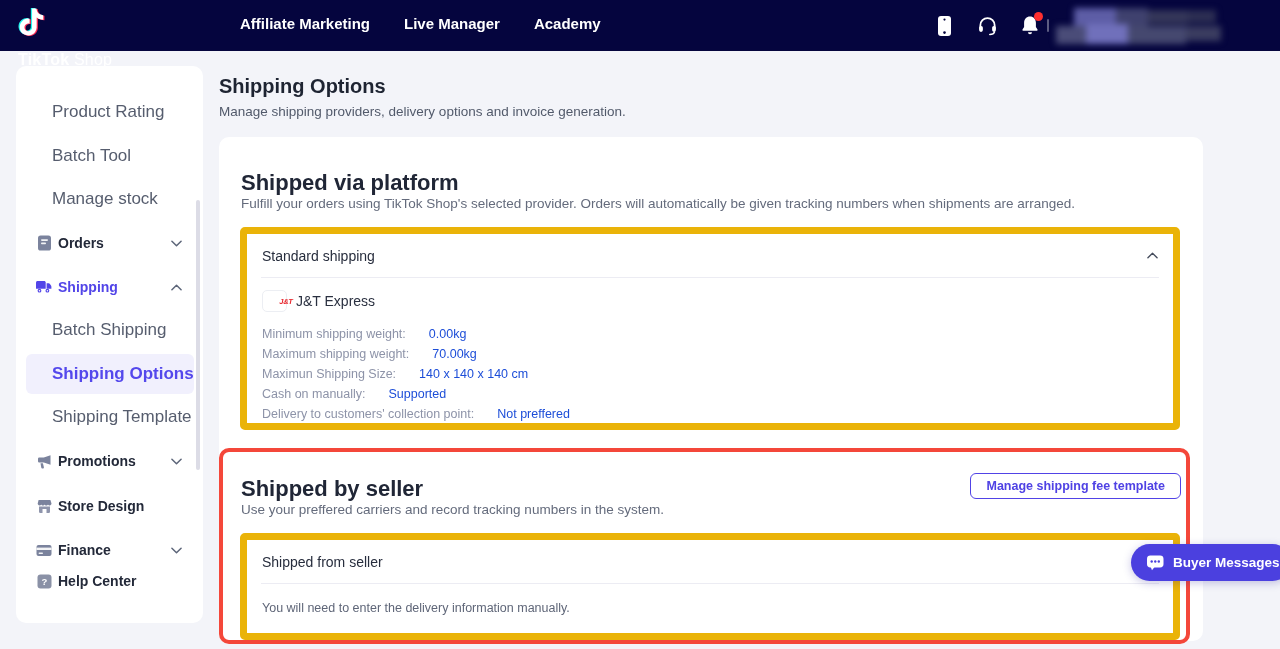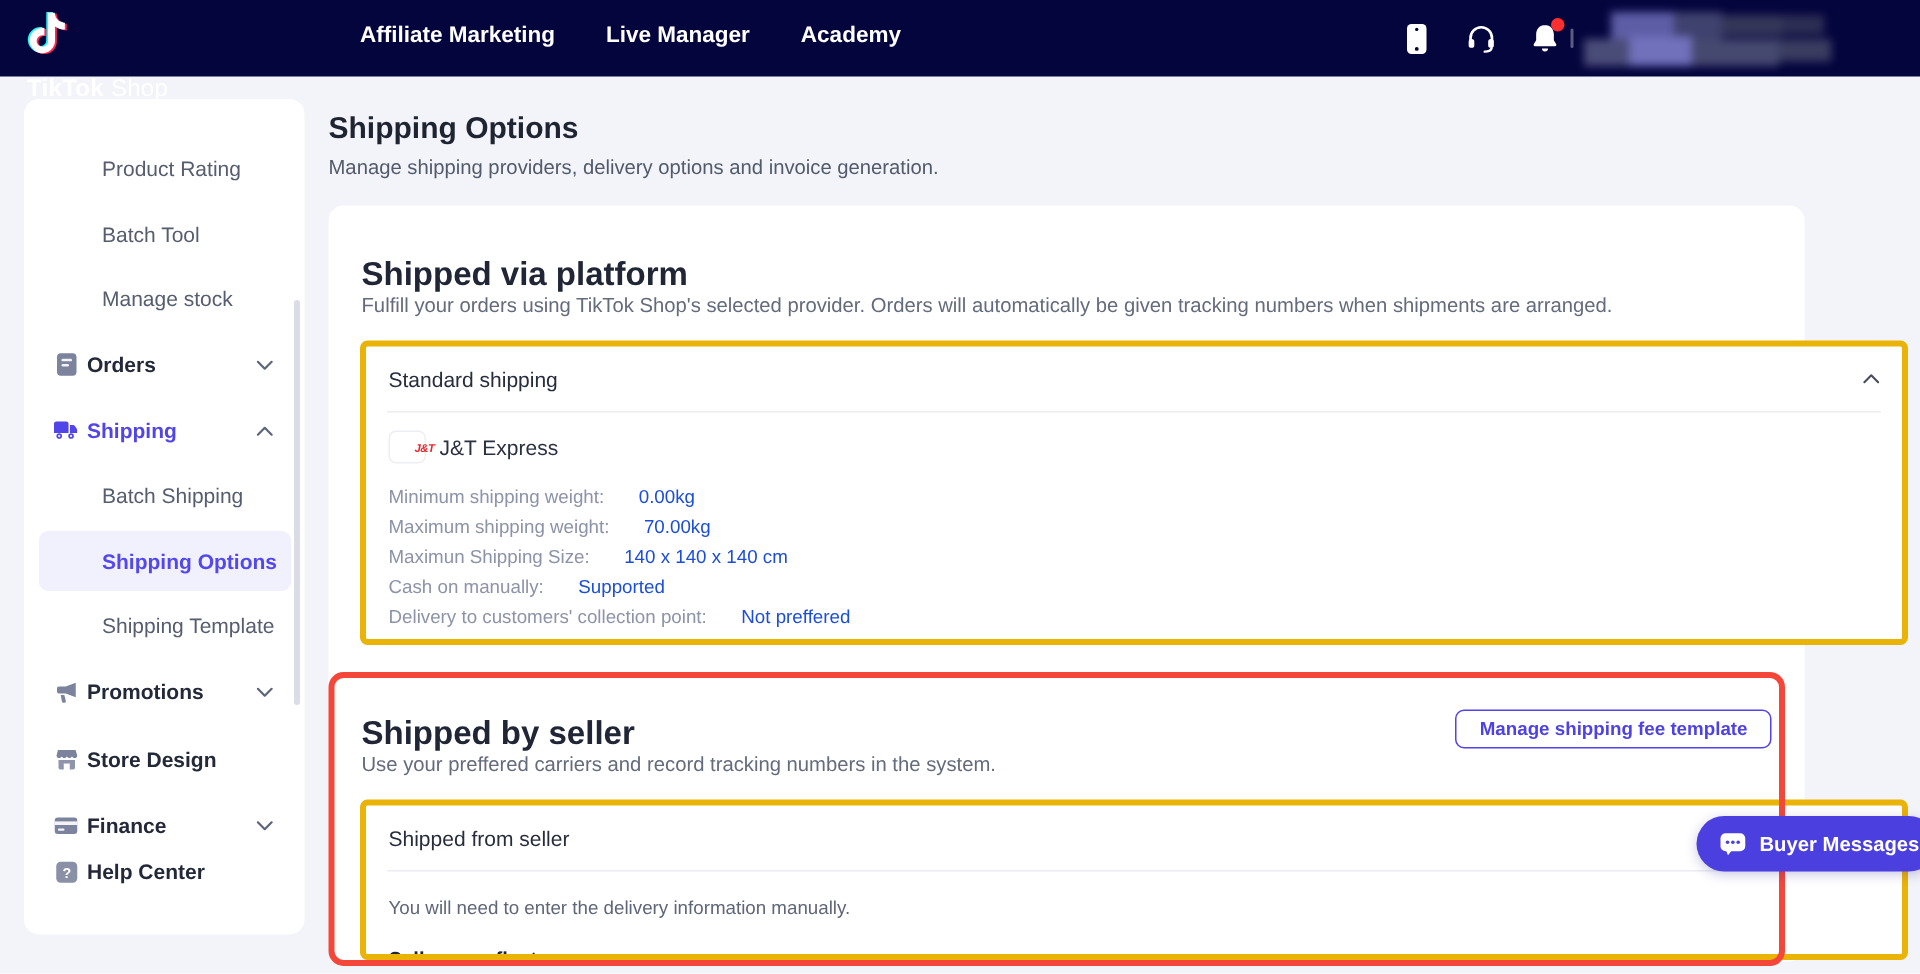--- a/index.html
+++ b/index.html
@@ -20,36 +20,36 @@
   .bell-dot { position:absolute; right:-2px; top:-3px; width:9px; height:9px; border-radius:50%; background:#ff2f2f; }
   .nav-sep { position:absolute; left:1047px; top:19px; width:2px; height:13px; background:rgba(255,255,255,.35); border-radius:1px; }
   .nav-blur { position:absolute; left:1056px; top:8px; width:165px; height:36px; filter:blur(3px); overflow:hidden; cursor:pointer; }
   .nav-blur div { position:absolute; }
 
   
   .sidebar { position:absolute; left:16px; top:66px; width:187px; height:557px; background:#fff; border-radius:10px; z-index:2; }
   .srow { position:absolute; left:10px; right:9px; height:40px; display:flex; align-items:center; border-radius:6px; cursor:pointer; }
   .srow .micon { width:16px; height:16px; margin-left:10px; margin-right:6px; display:flex; align-items:center; justify-content:center; flex:0 0 auto; }
   .main-label { font-size:14px; font-weight:700; color:#232939; }
-  .sub-label { font-size:14px; color:#565d6e; margin-left:42px; }
+  .sub-label { font-size:17px; color:#565d6e; margin-left:26px; }
   .chev { margin-left:auto; margin-right:12px; display:flex; }
   .srow.active-main .main-label { color:#5245e8; }
   .srow.active-sub { background:#f1f0fd; }
   .srow.active-sub .sub-label { color:#5448ec; font-weight:700; }
   .scrollbar { position:absolute; right:3px; top:134px; width:4px; height:270px; background:#dcdce6; border-radius:2px; cursor:pointer; }
 
   
   .page-title { position:absolute; left:219px; top:75px; font-size:20px; font-weight:700; color:#1e2432; }
   .page-sub { position:absolute; left:219px; top:104px; font-size:13.5px; color:#525a6b; }
 
   .main-card { position:absolute; left:219px; top:137px; width:984px; height:504px; background:#fff; border-radius:10px; z-index:1; }
   .sec-title { position:absolute; left:22px; font-size:22px; font-weight:700; color:#202636; }
   .sec-desc { position:absolute; left:22px; font-size:13.5px; color:#646b7c; }
 
-  .inner-card { position:absolute; left:21px; width:1032px; border:4px solid #eab308; border-radius:5px; background:#fff; overflow:hidden; }
+  .inner-card { position:absolute; left:21px; width:940px; border:7px solid #eab308; border-radius:5px; background:#fff; overflow:hidden; }
   .inner-header { height:43px; display:flex; align-items:center; padding:0 15px; font-size:14px; color:#272d3d; }
   .inner-header .chev2 { margin-left:auto; display:flex; cursor:pointer; }
   .inner-divider { height:1px; background:#ececf3; margin:0 14px; }
   .inner-body { padding:10px 15px 0 15px; }
 
   .provider-row { display:flex; align-items:center; gap:9px; height:26px; }
   .jt-logo { width:22px; height:22px; border:1px solid #eceef3; border-radius:5px; display:flex; align-items:center; justify-content:center; font-size:7.5px; font-weight:800; font-style:italic; color:#e8262d; letter-spacing:-.3px;padding-left:23px; }
   .provider-name { font-size:14px; color:#2a3040; font-weight:500; }
   .details { margin-top:10px; }
   .drow { height:20px; display:flex; align-items:center; font-size:12.5px; }

